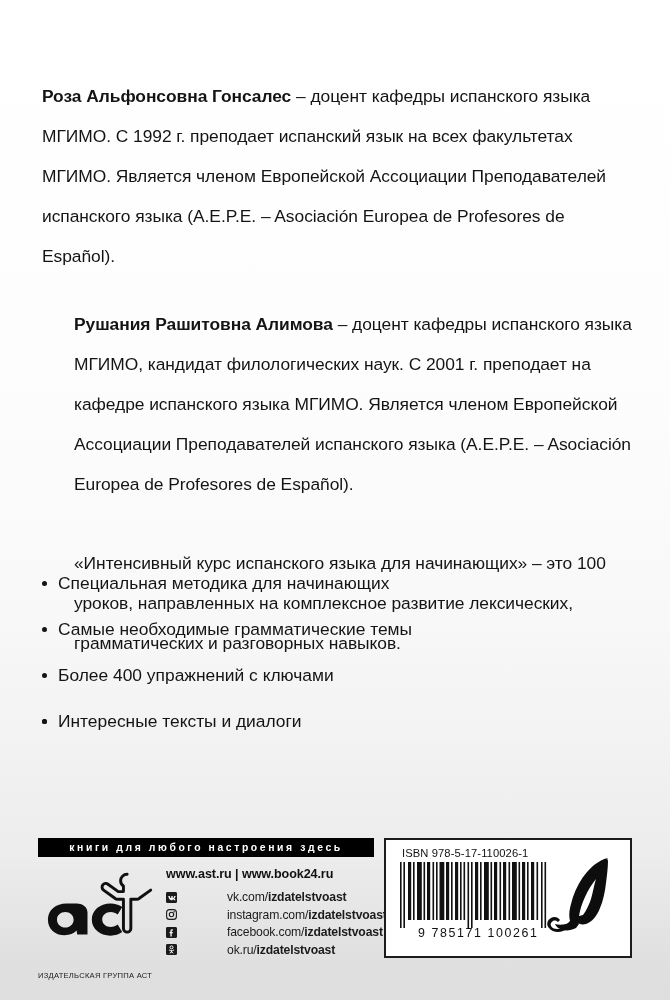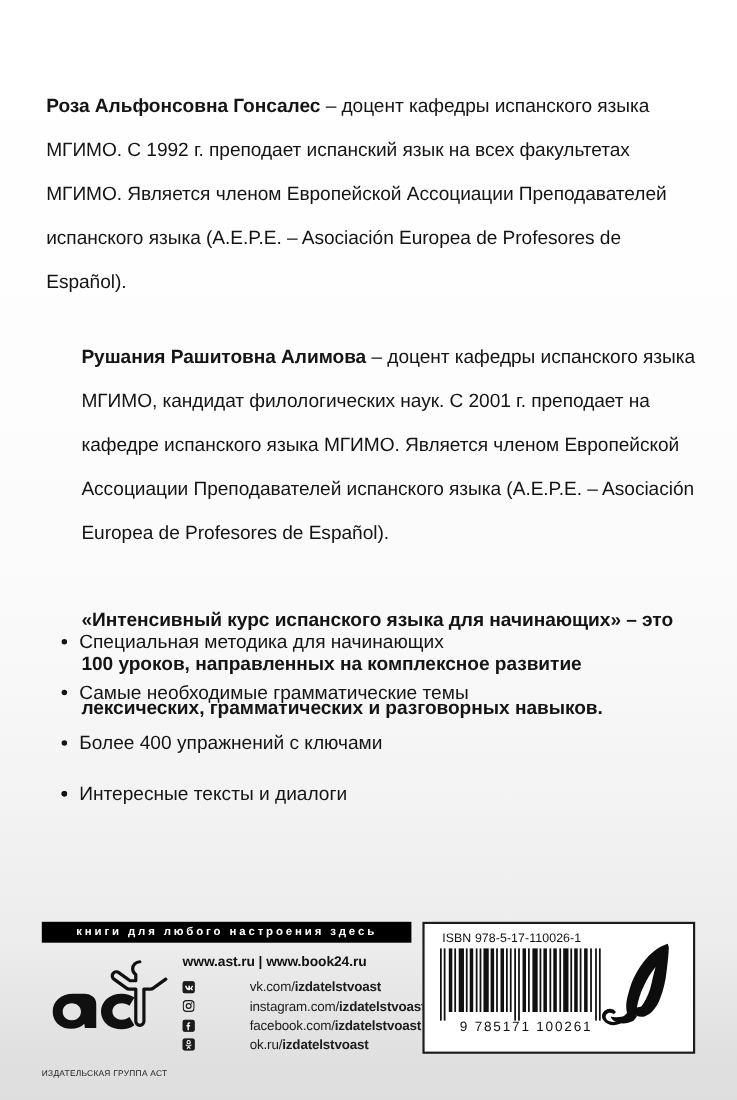--- a/index.html
+++ b/index.html
@@ -49,27 +49,26 @@
   .para + .para {
     margin-top: 26px;
     margin-left: 32px;
   }
 
   .para-bio2 {
     margin-top: 28px !important;
   }
   .para-blurb {
     margin-top: 39px !important;
-    font-weight: bold;
   }
 
   
   .bullets {
     position: absolute;
-    left: 56px;
+    left: 42px;
     top: 572px;
     width: 590px;
     list-style: none;
     margin: 0;
     padding: 0;
   }
   .bullets li {
     position: relative;
     font-size: 17.4px;
     line-height: 22px;

